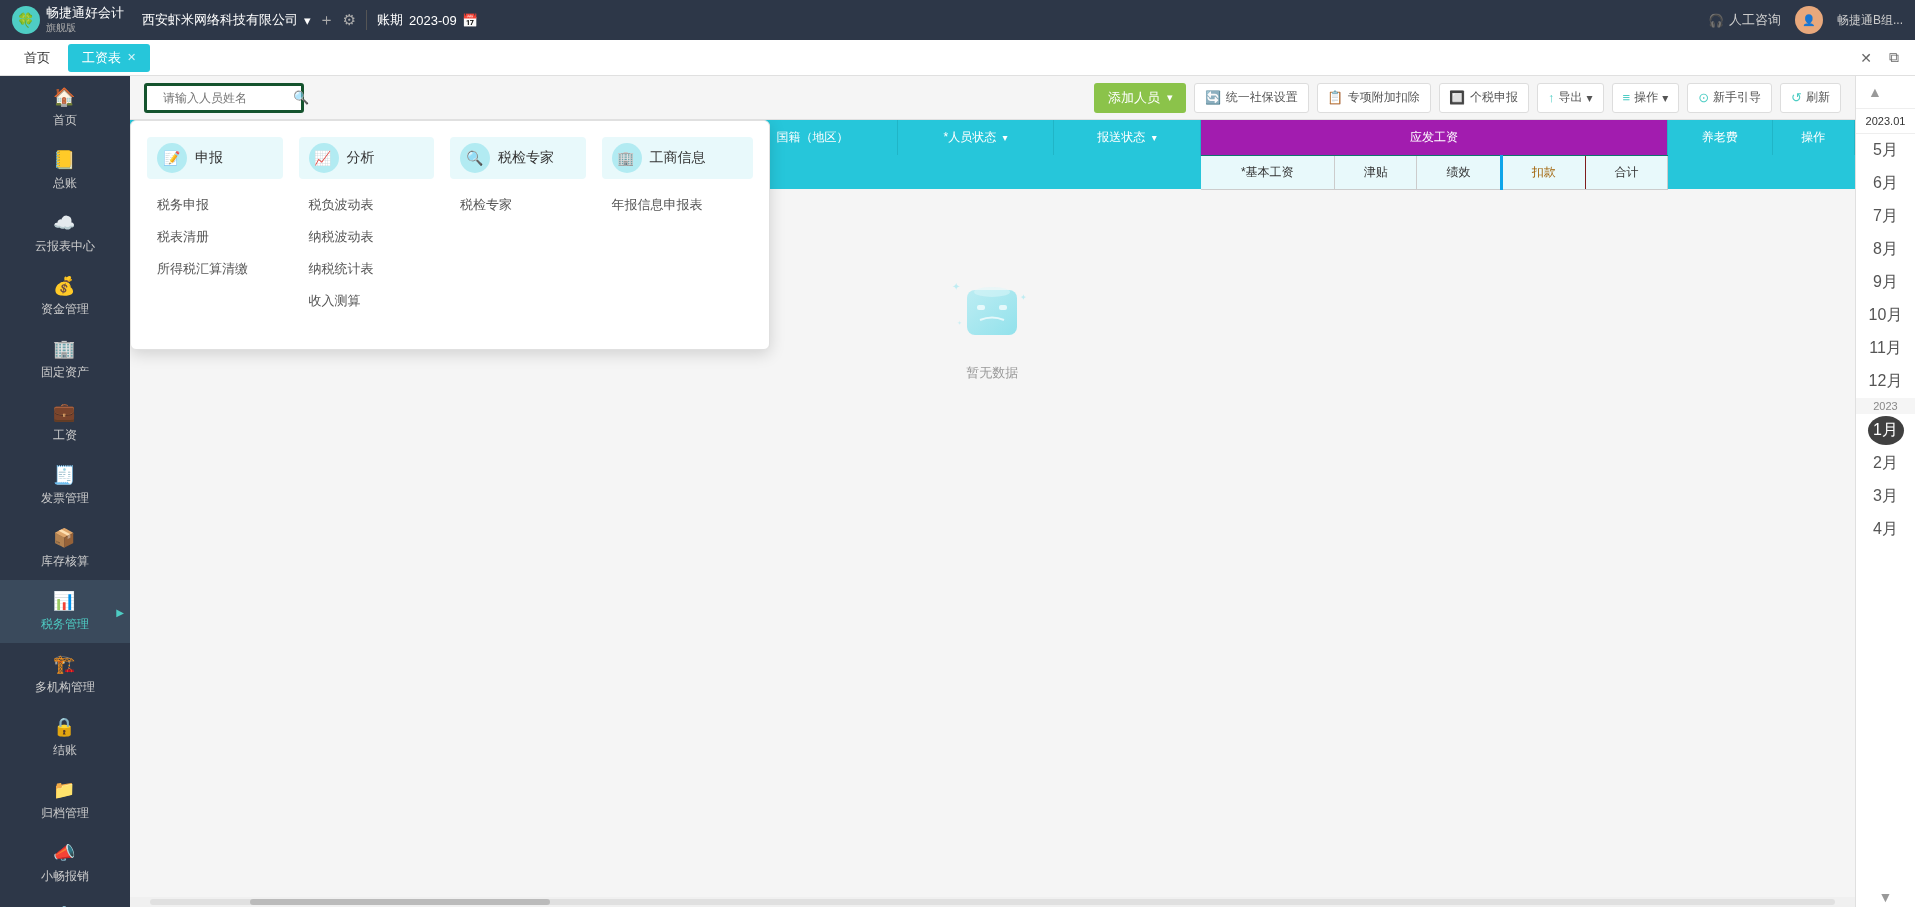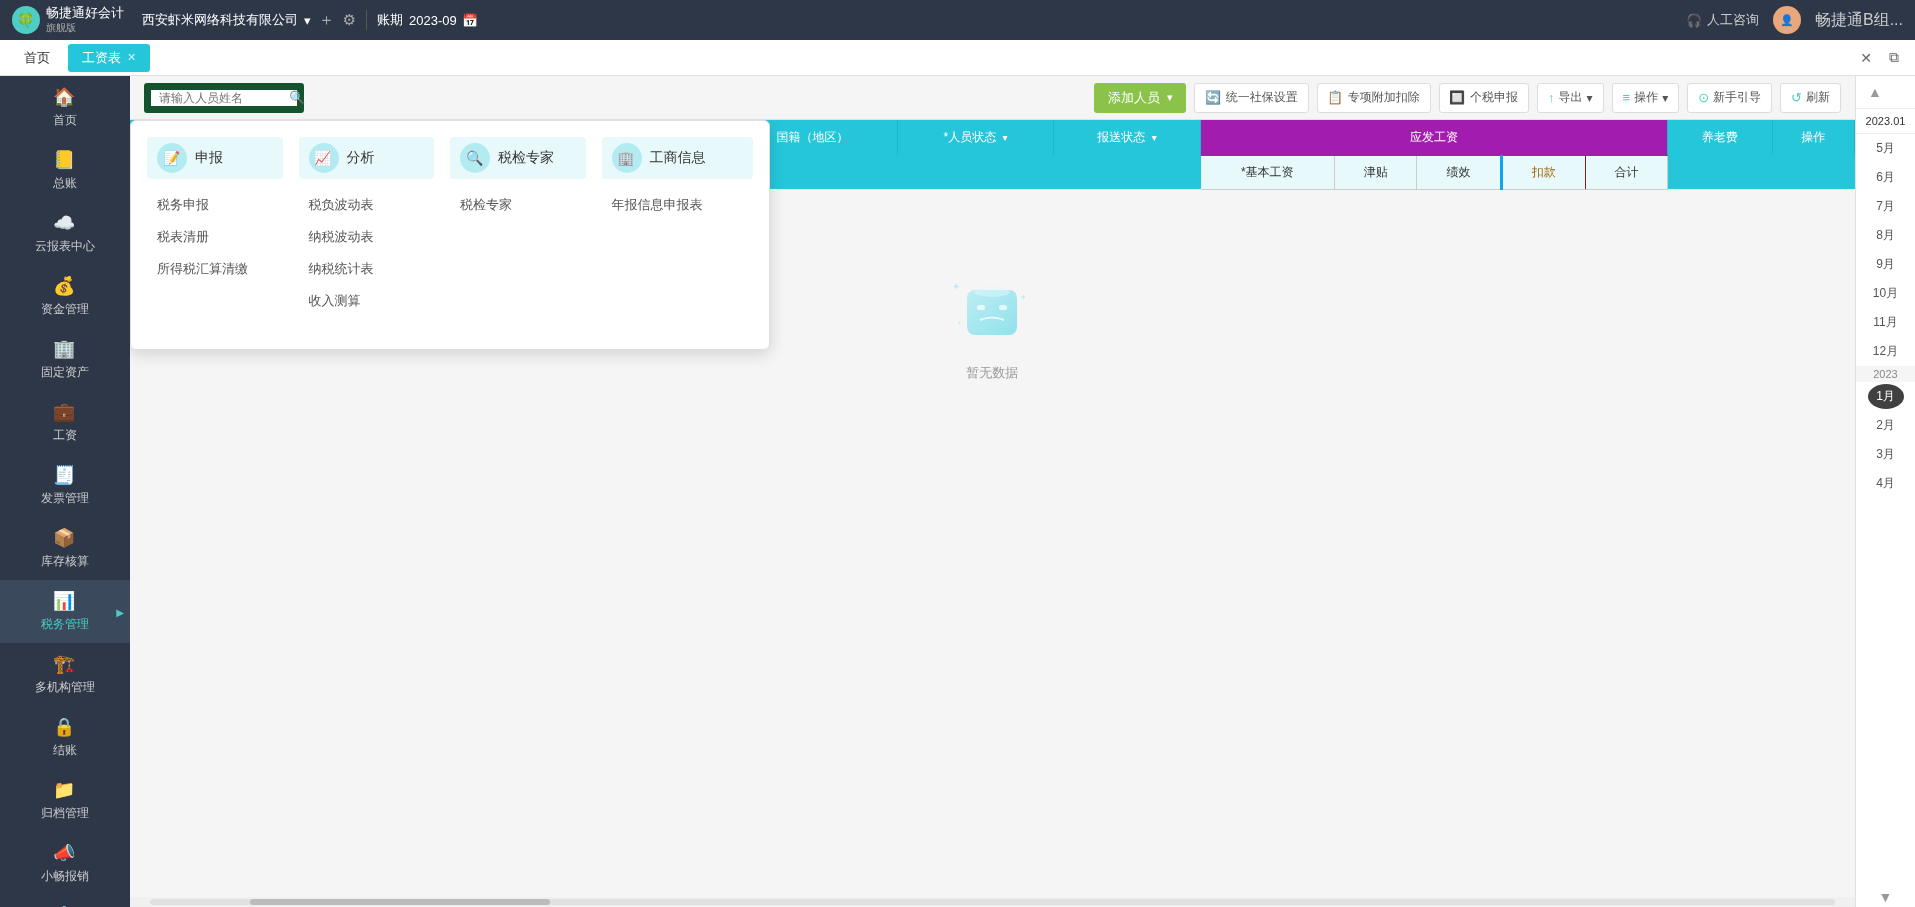--- a/index.html
+++ b/index.html
@@ -56,21 +56,21 @@
       color: #ccc;
     }
     .service-btn { display: flex; align-items: center; gap: 4px; cursor: pointer; }
     .user-avatar {
       width: 28px; height: 28px;
       background: #e8a87c;
       border-radius: 50%;
       display: flex; align-items: center; justify-content: center;
       font-size: 11px; color: #fff;
     }
-    .user-name { font-size: 16px; color: #ccc; cursor: pointer; }
+    .user-name { font-size: 12px; color: #ccc; cursor: pointer; }
 
     
     .tab-bar {
       height: 36px;
       background: #fff;
       display: flex;
       align-items: center;
       padding: 0 10px;
       border-bottom: 1px solid #e0e0e0;
       flex-shrink: 0;
@@ -159,23 +159,23 @@
       align-items: center;
       padding: 0 14px;
       gap: 8px;
       border-bottom: 1px solid #e0e0e0;
       flex-shrink: 0;
     }
     .search-input-wrap {
       display: flex;
       align-items: center;
       background: #fff;
-      border: 7px solid #14532d;
+      border: 3px solid #14532d;
       border-radius: 3px;
-      padding: 0 8px;
+      padding: 0 16px;
       height: 30px;
       width: 160px;
     }
     .search-input {
       border: none;
       outline: none;
       font-size: 12px;
       width: 130px;
       color: #999;
     }
@@ -339,21 +339,21 @@
       font-size: 11px;
       padding: 6px 4px;
       text-align: center;
       width: 100%;
       border-bottom: 1px solid #eee;
     }
     .month-item {
       width: 100%;
       text-align: center;
       padding: 6px 2px;
-      font-size: 12px;
+      font-size: 16px;
       cursor: pointer;
       color: #555;
     }
     .month-item.active {
       background: #26c6da;
       color: #fff;
       border-radius: 50%;
       width: 36px;
       margin: 0 auto;
       padding: 4px 2px;

